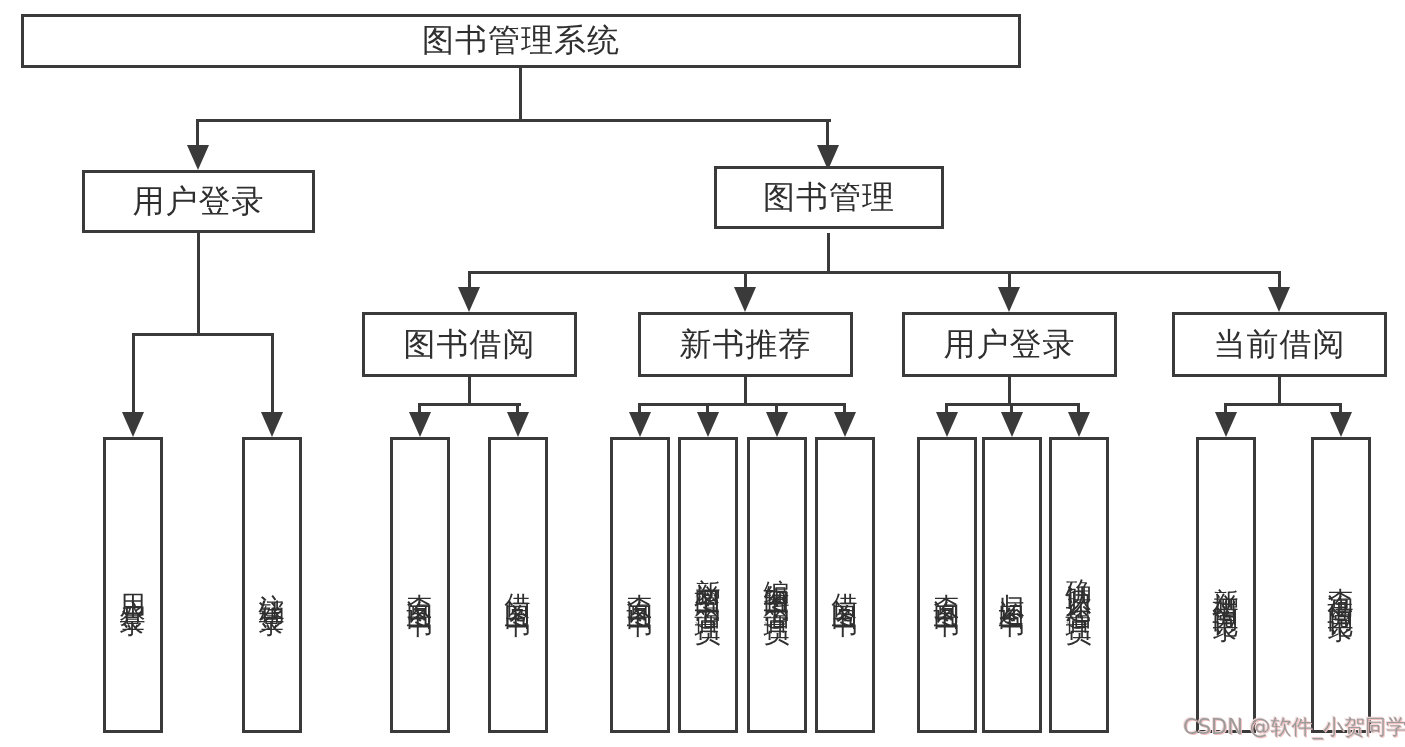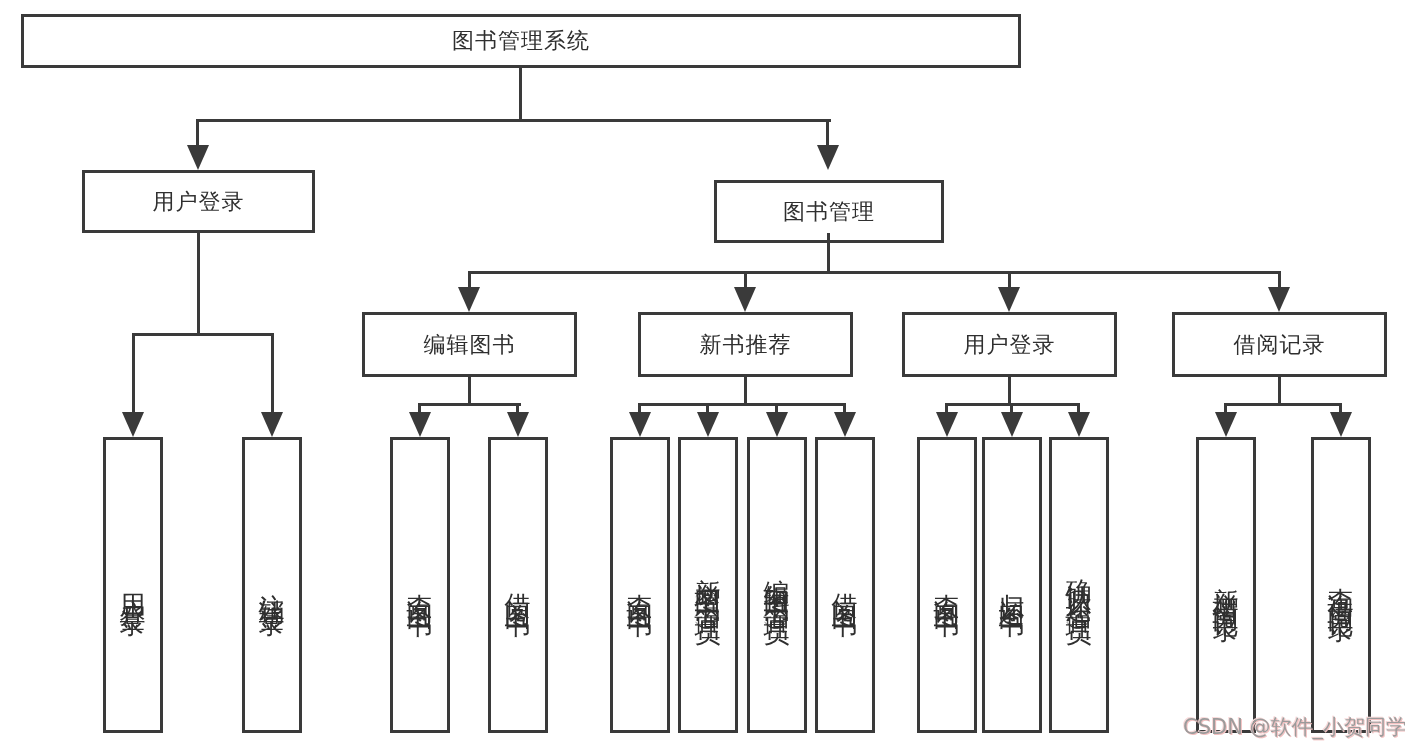--- a/index.html
+++ b/index.html
@@ -3,21 +3,21 @@
 <meta charset="utf-8">
 <style>
   html,body{margin:0;padding:0;background:#ffffff;}
   .canvas{
     position:relative;width:1405px;height:747px;background:#ffffff;
     font-family:"DejaVu Sans","Liberation Sans",sans-serif;color:#2f2f2f;overflow:hidden;
   }
   .box{
     position:absolute;background:#ffffff;border:3px solid #3a3a3a;box-sizing:border-box;
     display:flex;align-items:center;justify-content:center;
-    font-size:22px;letter-spacing:1px;white-space:nowrap;
+    font-size:32px;letter-spacing:1px;white-space:nowrap;
   }
   .leaf{
     writing-mode:vertical-lr;text-orientation:mixed;
     letter-spacing:6px;line-height:1;font-size:26px;white-space:normal;
   }
   .vl{position:absolute;width:3px;background:#3a3a3a;}
   .hl{position:absolute;height:3px;background:#3a3a3a;}
   .ah{
     position:absolute;width:0;height:0;
     border-left:11px solid transparent;border-right:11px solid transparent;
@@ -36,44 +36,44 @@
   <div class="box" style="left:21px;top:14px;width:1000px;height:54px;">图书管理系统</div>
 
   <div class="vl" style="left:519px;top:68px;height:52px;"></div>
   <div class="hl" style="left:196px;top:119px;width:635px;"></div>
   <div class="vl" style="left:196px;top:119px;height:28px;"></div>
   <div class="ah" style="left:187px;top:145px;"></div>
   <div class="vl" style="left:826px;top:119px;height:28px;"></div>
   <div class="ah" style="left:817px;top:145px;"></div>
 
   <div class="box" style="left:82px;top:170px;width:233px;height:63px;">用户登录</div>
-  <div class="box" style="left:714px;top:180px;width:230px;height:63px;">图书管理</div>
+  <div class="box" style="left:714px;top:166px;width:230px;height:63px;">图书管理</div>
 
   <div class="vl" style="left:197px;top:233px;height:102px;"></div>
   <div class="hl" style="left:132px;top:333px;width:142px;"></div>
   <div class="vl" style="left:132px;top:333px;height:80px;"></div>
   <div class="ah" style="left:122px;top:412px;"></div>
   <div class="vl" style="left:271px;top:333px;height:80px;"></div>
   <div class="ah" style="left:261px;top:412px;"></div>
 
   <div class="vl" style="left:827px;top:233px;height:40px;"></div>
   <div class="hl" style="left:468px;top:271px;width:813px;"></div>
   <div class="vl" style="left:468px;top:271px;height:18px;"></div>
   <div class="ah" style="left:458px;top:287px;"></div>
   <div class="vl" style="left:744px;top:271px;height:18px;"></div>
   <div class="ah" style="left:734px;top:287px;"></div>
   <div class="vl" style="left:1008px;top:271px;height:18px;"></div>
   <div class="ah" style="left:998px;top:287px;"></div>
   <div class="vl" style="left:1278px;top:271px;height:18px;"></div>
   <div class="ah" style="left:1268px;top:287px;"></div>
 
-  <div class="box" style="left:362px;top:312px;width:215px;height:65px;">编辑图书</div>
+  <div class="box" style="left:362px;top:312px;width:215px;height:65px;">图书借阅</div>
   <div class="box" style="left:638px;top:312px;width:215px;height:65px;">新书推荐</div>
   <div class="box" style="left:902px;top:312px;width:215px;height:65px;">用户登录</div>
-  <div class="box" style="left:1172px;top:312px;width:215px;height:65px;">借阅记录</div>
+  <div class="box" style="left:1172px;top:312px;width:215px;height:65px;">当前借阅</div>
 
   <div class="vl" style="left:468px;top:377px;height:28px;"></div>
   <div class="hl" style="left:418px;top:403px;width:103px;"></div>
   <div class="vl" style="left:418px;top:403px;height:11px;"></div>
   <div class="ah" style="left:409px;top:412px;"></div>
   <div class="vl" style="left:516px;top:403px;height:11px;"></div>
   <div class="ah" style="left:507px;top:412px;"></div>
 
   <div class="vl" style="left:744px;top:377px;height:28px;"></div>
   <div class="hl" style="left:638px;top:403px;width:208px;"></div>

